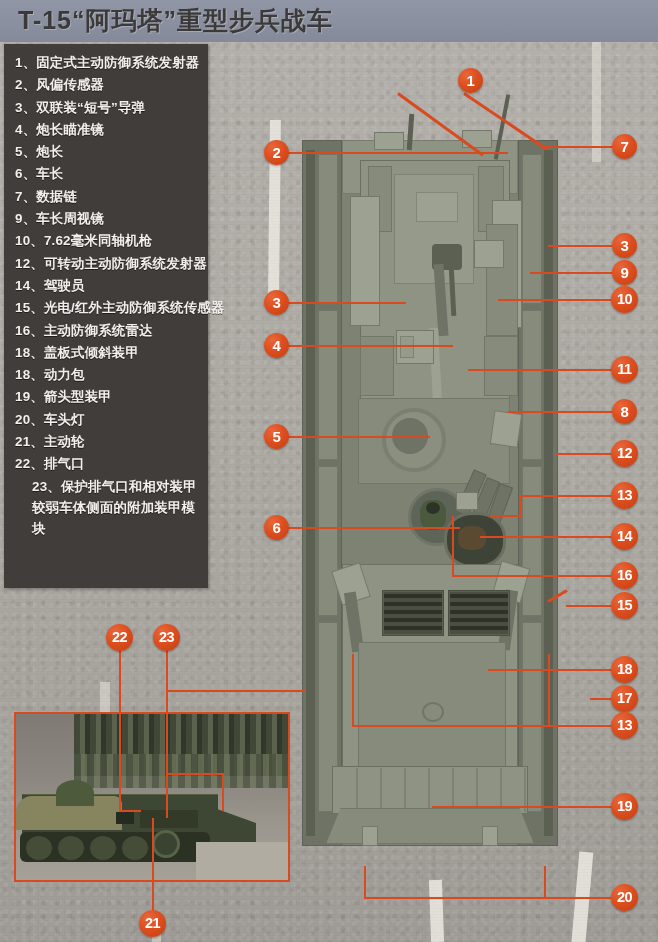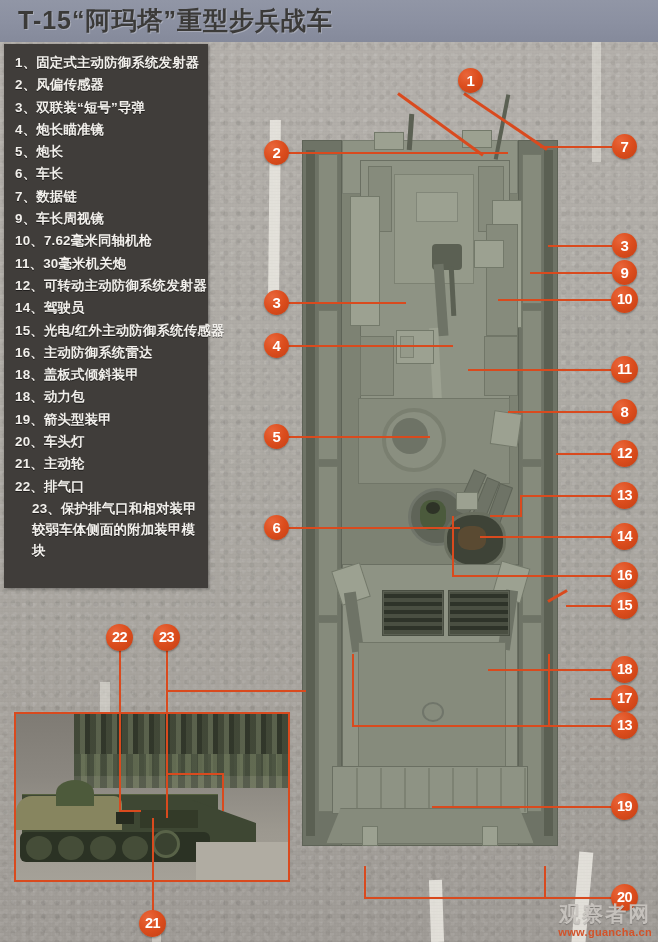--- a/index.html
+++ b/index.html
@@ -319,21 +319,20 @@
   <div id="legend">
     <div class="leg-item">1、固定式主动防御系统发射器</div>
     <div class="leg-item">2、风偏传感器</div>
     <div class="leg-item">3、双联装“短号”导弹</div>
     <div class="leg-item">4、炮长瞄准镜</div>
     <div class="leg-item">5、炮长</div>
     <div class="leg-item">6、车长</div>
     <div class="leg-item">7、数据链</div>
     <div class="leg-item">9、车长周视镜</div>
     <div class="leg-item">10、7.62毫米同轴机枪</div>
-    <div class="leg-item">11、30毫米机关炮</div>
     <div class="leg-item">12、可转动主动防御系统发射器</div>
     <div class="leg-item">14、驾驶员</div>
     <div class="leg-item">15、光电/红外主动防御系统传感器</div>
     <div class="leg-item">16、主动防御系统雷达</div>
     <div class="leg-item">18、盖板式倾斜装甲</div>
     <div class="leg-item">18、动力包</div>
     <div class="leg-item">19、箭头型装甲</div>
     <div class="leg-item">20、车头灯</div>
     <div class="leg-item">21、主动轮</div>
     <div class="leg-item">22、排气口</div>
@@ -362,18 +361,14 @@
   <div class="cal w2" style="left:611px;top:656px;">18</div>
   <div class="cal w2" style="left:611px;top:685px;">17</div>
   <div class="cal w2" style="left:611px;top:712px;">13</div>
   <div class="cal w2" style="left:611px;top:793px;">19</div>
   <div class="cal w2" style="left:611px;top:884px;">20</div>
 
   <div class="cal w2" style="left:106px;top:624px;">22</div>
   <div class="cal w2" style="left:153px;top:624px;">23</div>
   <div class="cal w2" style="left:139px;top:910px;">21</div>
 
-  <div id="watermark">
-    <div id="wm-cn">观察者网</div>
-    <div id="wm-url">www.guancha.cn</div>
-  </div>
 
 </div>
 
 </body></html>

